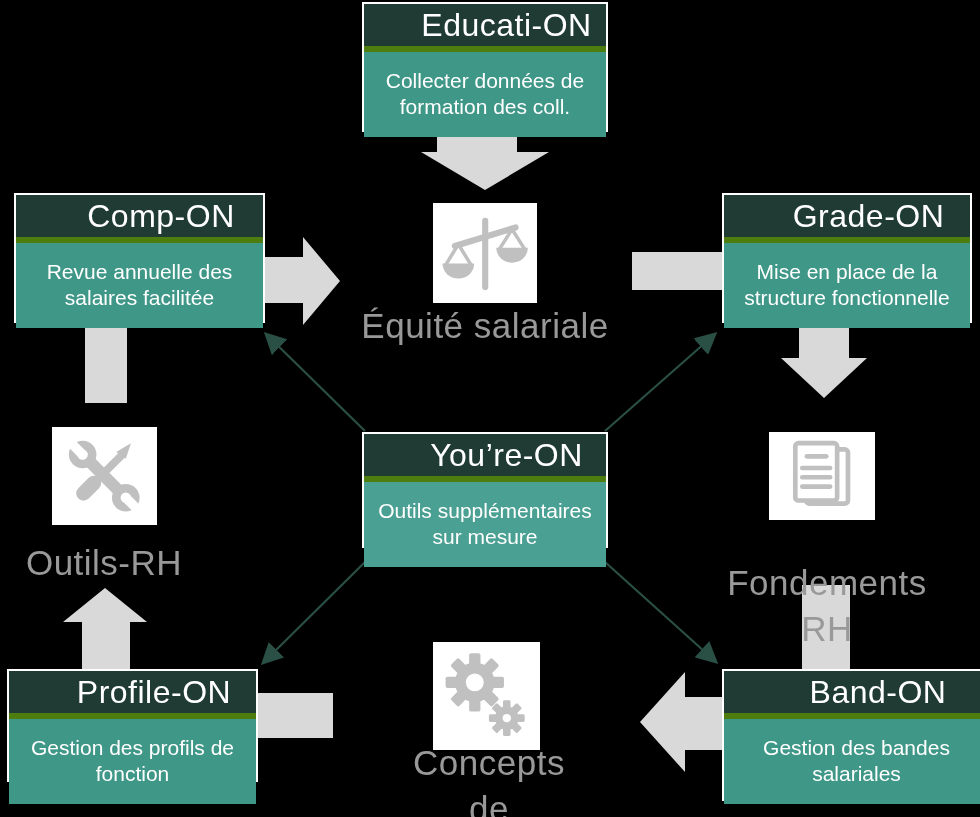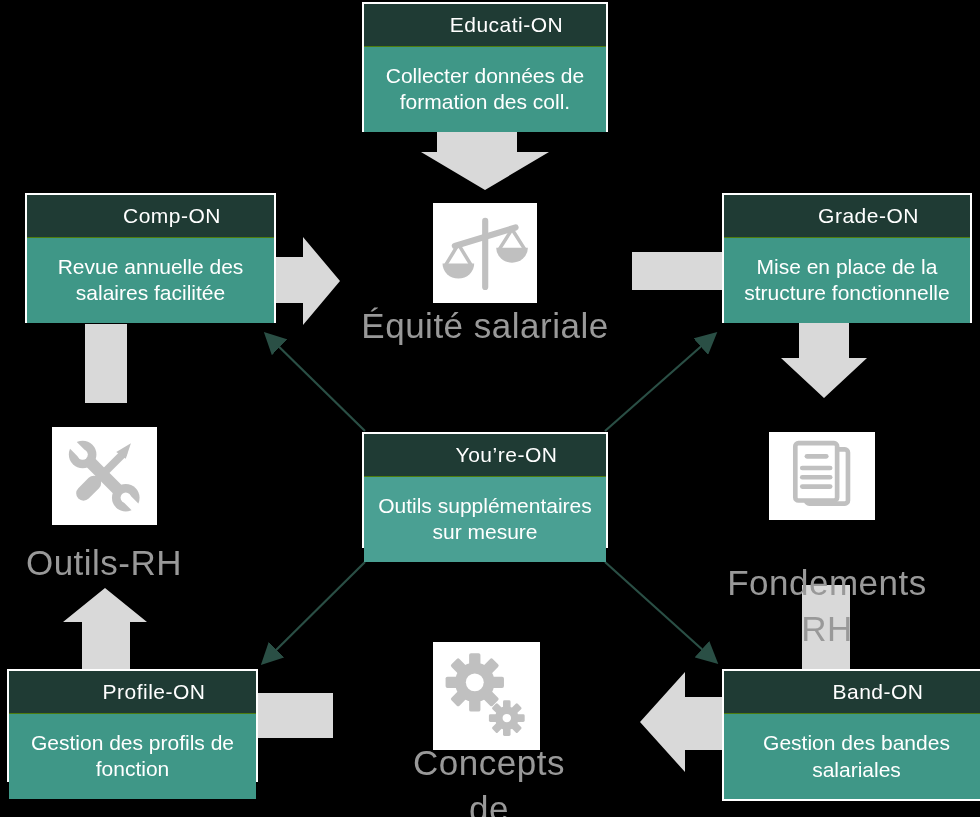--- a/index.html
+++ b/index.html
@@ -8,23 +8,23 @@
     --text-white:#ffffff;
   }
   html,body{margin:0;padding:0;background:var(--bg);}
   .canvas{position:relative;width:980px;height:817px;background:var(--bg);overflow:hidden;
           font-family:"Liberation Sans",sans-serif;}
   .arrows-svg{position:absolute;left:0;top:0;z-index:1;}
   .block-arrow{fill:var(--arrow-gray);}
   .thin-line{stroke:var(--thin-arrow);stroke-width:2.2;fill:none;}
   .on-box{position:absolute;z-index:2;border:2px solid #fff;box-sizing:border-box;
           display:flex;flex-direction:column;}
-  .on-box-header{flex:0 0 42px;background:var(--header-bg);border-bottom:1px solid #4d7c0f;
+  .on-box-header{flex:0 0 42px;background:var(--header-bg);border-bottom:6px solid #4d7c0f;
           color:var(--text-white);display:flex;align-items:center;justify-content:center;
-          font-size:21px;letter-spacing:.5px;padding-left:43px;}
+          font-size:32px;letter-spacing:.5px;padding-left:43px;}
   .on-box-body{flex:1;background:var(--body-bg);color:var(--text-white);
           display:flex;align-items:center;justify-content:center;text-align:center;
           font-size:21px;line-height:1.25;padding:16px 4px;}
   .on-box.center .on-box-body{background:var(--center-body-bg);}
   .icon-tile{position:absolute;z-index:2;background:#ffffff;
           display:flex;align-items:center;justify-content:center;}
   .icon-tile svg{width:88%;height:88%;}
   .icon-label{position:absolute;z-index:2;color:var(--label-gray);
           font-size:35px;text-align:center;line-height:1.3;letter-spacing:.5px;}
   .ig{fill:var(--icon-gray);}
@@ -58,21 +58,21 @@
     <line class="thin-line" x1="605" y1="431" x2="714" y2="335" marker-end="url(#ah)"></line>
     <line class="thin-line" x1="365" y1="562" x2="264" y2="662" marker-end="url(#ah)"></line>
     <line class="thin-line" x1="605" y1="562" x2="715" y2="661" marker-end="url(#ah)"></line>
   </svg>
 
   <div class="on-box" style="left:362px;top:2px;width:246px;height:130px">
     <div class="on-box-header">Educati-ON</div>
     <div class="on-box-body">Collecter données de formation des coll.</div>
   </div>
 
-  <div class="on-box" style="left:25px;top:193px;width:251px;height:130px">
+  <div class="on-box" style="left:14px;top:193px;width:251px;height:130px">
     <div class="on-box-header">Comp-ON</div>
     <div class="on-box-body">Revue annuelle des salaires facilitée</div>
   </div>
 
   <div class="on-box" style="left:722px;top:193px;width:250px;height:130px">
     <div class="on-box-header">Grade-ON</div>
     <div class="on-box-body">Mise en place de la structure fonctionnelle</div>
   </div>
 
   <div class="on-box center" style="left:362px;top:432px;width:246px;height:116px">

